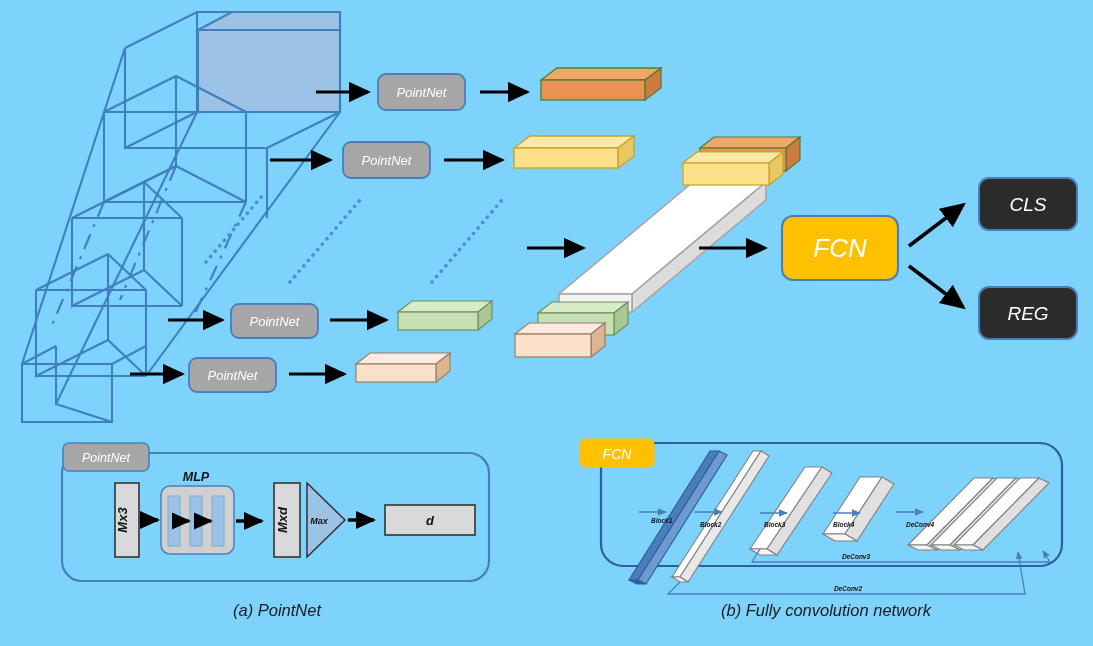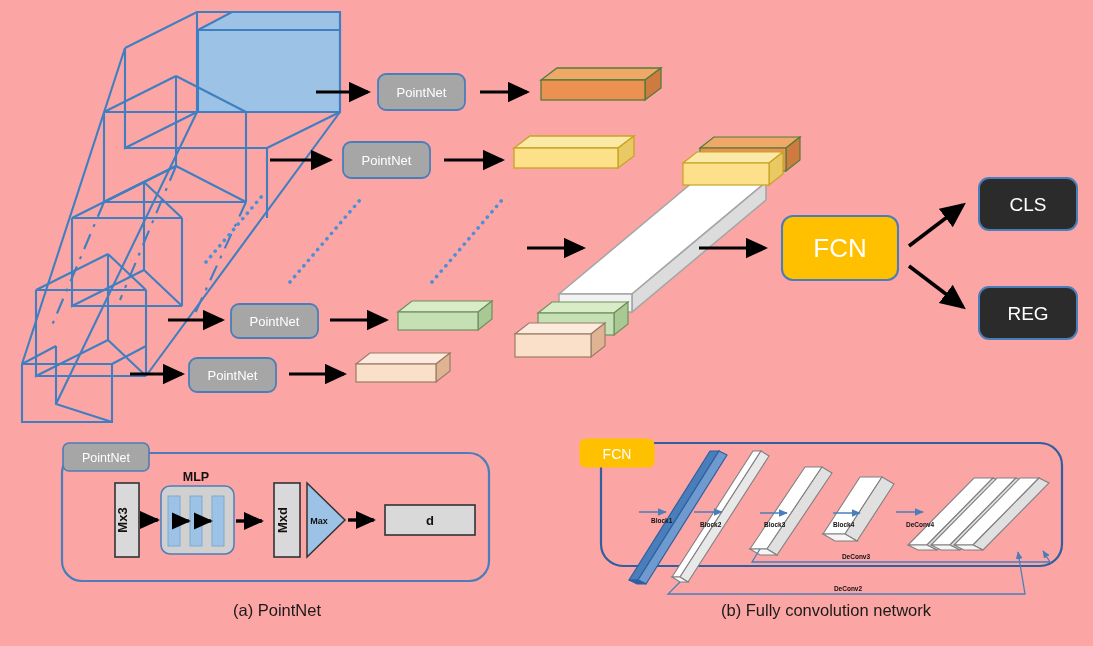--- a/index.html
+++ b/index.html
@@ -1,17 +1,17 @@
 <!DOCTYPE html>
 <html><head>
 <meta charset="utf-8">
 <style>
   html,body{margin:0;padding:0;background:#ffffff;}
   body{width:1093px;height:646px;overflow:hidden;font-family:"Liberation Sans",sans-serif;}
-  #root{position:relative;width:1093px;height:646px;background:#fca5a5;}
+  #root{position:relative;width:1093px;height:646px;background:#7dd3fc;font-style:italic;}
   svg.layer{position:absolute;left:0;top:0;width:1093px;height:646px;overflow:visible;}
   .pn-label{font-family:"Liberation Sans",sans-serif;font-size:13px;fill:#ffffff;}
   .fcn-label{font-family:"Liberation Sans",sans-serif;font-size:26px;fill:#ffffff;}
   .out-label{font-family:"Liberation Sans",sans-serif;font-size:19px;fill:#ffffff;}
   .cap-label{font-family:"Liberation Sans",sans-serif;font-size:16.5px;fill:#1a1a1a;}
   .vert-label{font-family:"Liberation Sans",sans-serif;font-size:13px;font-weight:bold;fill:#111;}
   .small-label{font-family:"Liberation Sans",sans-serif;font-size:9px;font-weight:bold;fill:#111;}
   .tiny-label{font-family:"Liberation Sans",sans-serif;font-size:6.5px;font-weight:bold;fill:#111;}
   .mlp-label{font-family:"Liberation Sans",sans-serif;font-size:12.5px;font-weight:bold;fill:#111;}
   .d-label{font-family:"Liberation Sans",sans-serif;font-size:13px;font-weight:bold;fill:#111;}

